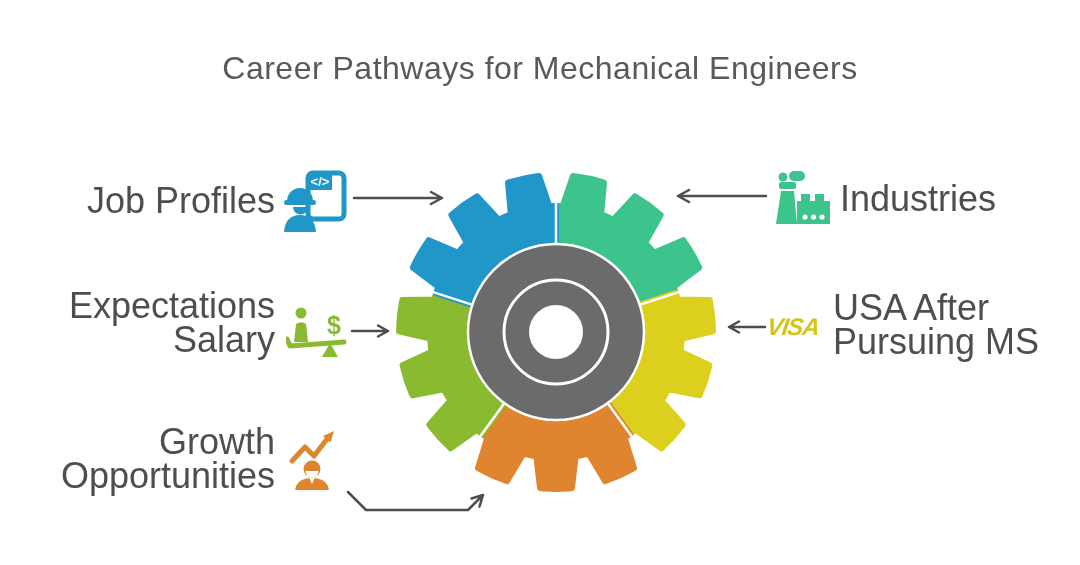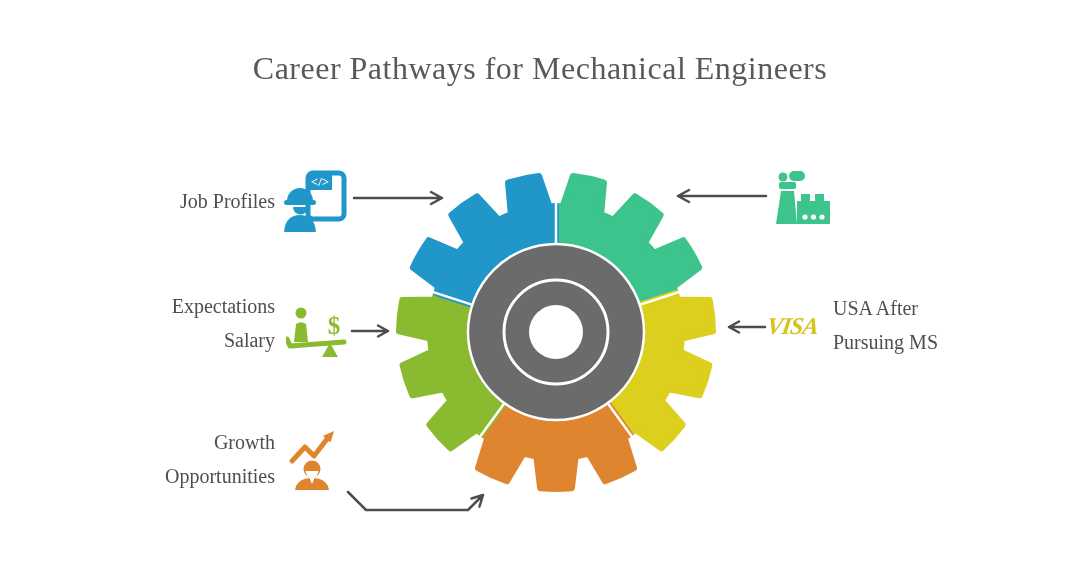--- a/index.html
+++ b/index.html
@@ -1,21 +1,21 @@
 <!DOCTYPE html>
 <html style="--blue: #2196c8; --green: #3cc48c; --yellow: #ddcf1e; --orange: #e0852f; --lime: #8aba30; --hub: #6b6b6b; --arrow: #4d4d4d; --text: #4e4e4e; --title: #58595b; --visa: #d5c41c; --bg: #ffffff;"><head>
 <meta charset="utf-8">
 <style>
   html,body{margin:0;padding:0;background:#fff;}
   .canvas{position:relative;width:1080px;height:522px;background:var(--bg,#fff);
-          font-family:Liberation Serif, serif;overflow:hidden;}
+          font-family:Liberation Sans, sans-serif;overflow:hidden;}
   .abs{position:absolute;}
   .title{position:absolute;top:50px;left:0;width:100%;text-align:center;
          font-size:32px;letter-spacing:.5px;color:var(--title,#58595b);}
-  .lbl{position:absolute;font-size:20px;line-height:34px;color:var(--text,#4e4e4e);white-space:nowrap;}
+  .lbl{position:absolute;font-size:36px;line-height:34px;color:var(--text,#4e4e4e);white-space:nowrap;}
   .ra{text-align:right;}
   .lbl .line{display:block;}
   .arrow path{stroke:var(--arrow,#4d4d4d);stroke-width:2.5;fill:none;
               stroke-linecap:round;stroke-linejoin:round;}
   .visa{position:absolute;font-size:24px;font-weight:bold;font-style:italic;
         letter-spacing:-1px;color:var(--visa,#d5c41c);transform:skewX(-8deg);}
   .icon-blue{color:var(--blue,#2196c8);}
   .icon-green{color:var(--green,#3cc48c);}
   .icon-lime{color:var(--lime,#8aba30);}
   .icon-orange{color:var(--orange,#e0852f);}
@@ -71,20 +71,23 @@
       <rect x="11" y="12" width="17" height="7" rx="2"></rect>
       <path d="M8 54 L13 21 L26 21 L29 54 Z"></path>
       <rect x="33" y="24" width="9" height="10"></rect>
       <rect x="47" y="24" width="9" height="10"></rect>
       <rect x="29" y="31" width="33" height="23"></rect>
       <circle cx="37" cy="47" r="2.6" fill="#fff"></circle>
       <circle cx="45.5" cy="47" r="2.6" fill="#fff"></circle>
       <circle cx="54" cy="47" r="2.6" fill="#fff"></circle>
     </g>
   </svg>
+  <div class="lbl" style="left:840px;top:182px">
+    <span>Industries</span>
+  </div>
 
   <div class="lbl ra" style="right:805px;top:289px">
     <span class="line">Expectations</span>
     <span class="line">Salary</span>
   </div>
   <svg class="abs icon-lime" style="left:286px;top:301px" width="62" height="60" viewBox="0 0 62 60">
     <g fill="currentColor">
       <circle cx="15" cy="12" r="5.5"></circle>
       <path d="M8 41 L10 23 Q15 19.5 20 23 L22 41 Z"></path>
       <path d="M1 38 L4 45 L58 41" fill="none" stroke="currentColor" stroke-width="5" stroke-linecap="round" stroke-linejoin="round"></path>

